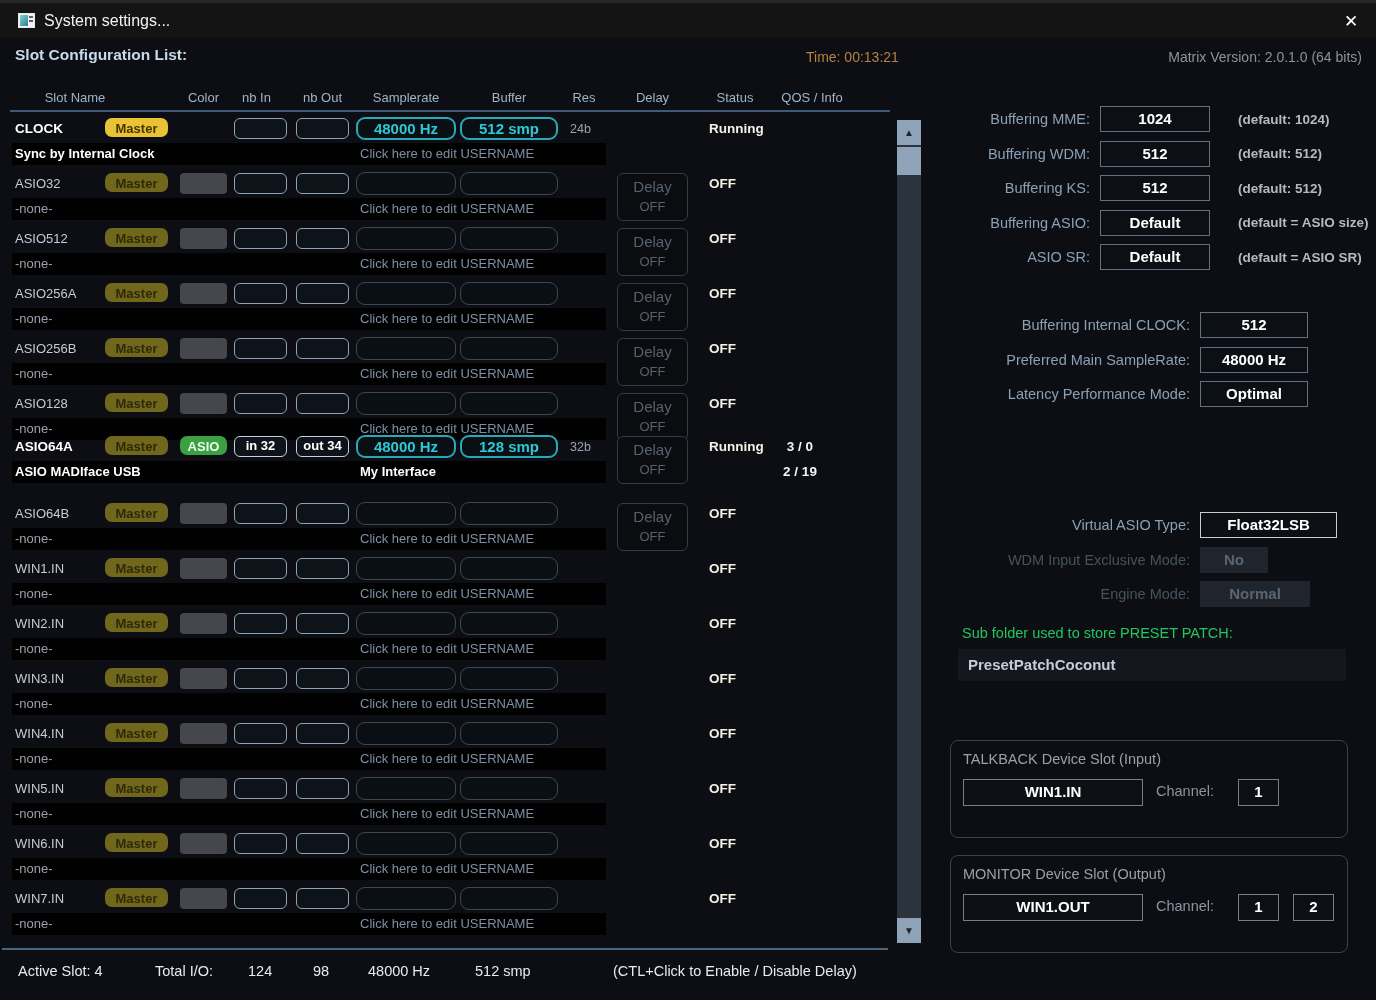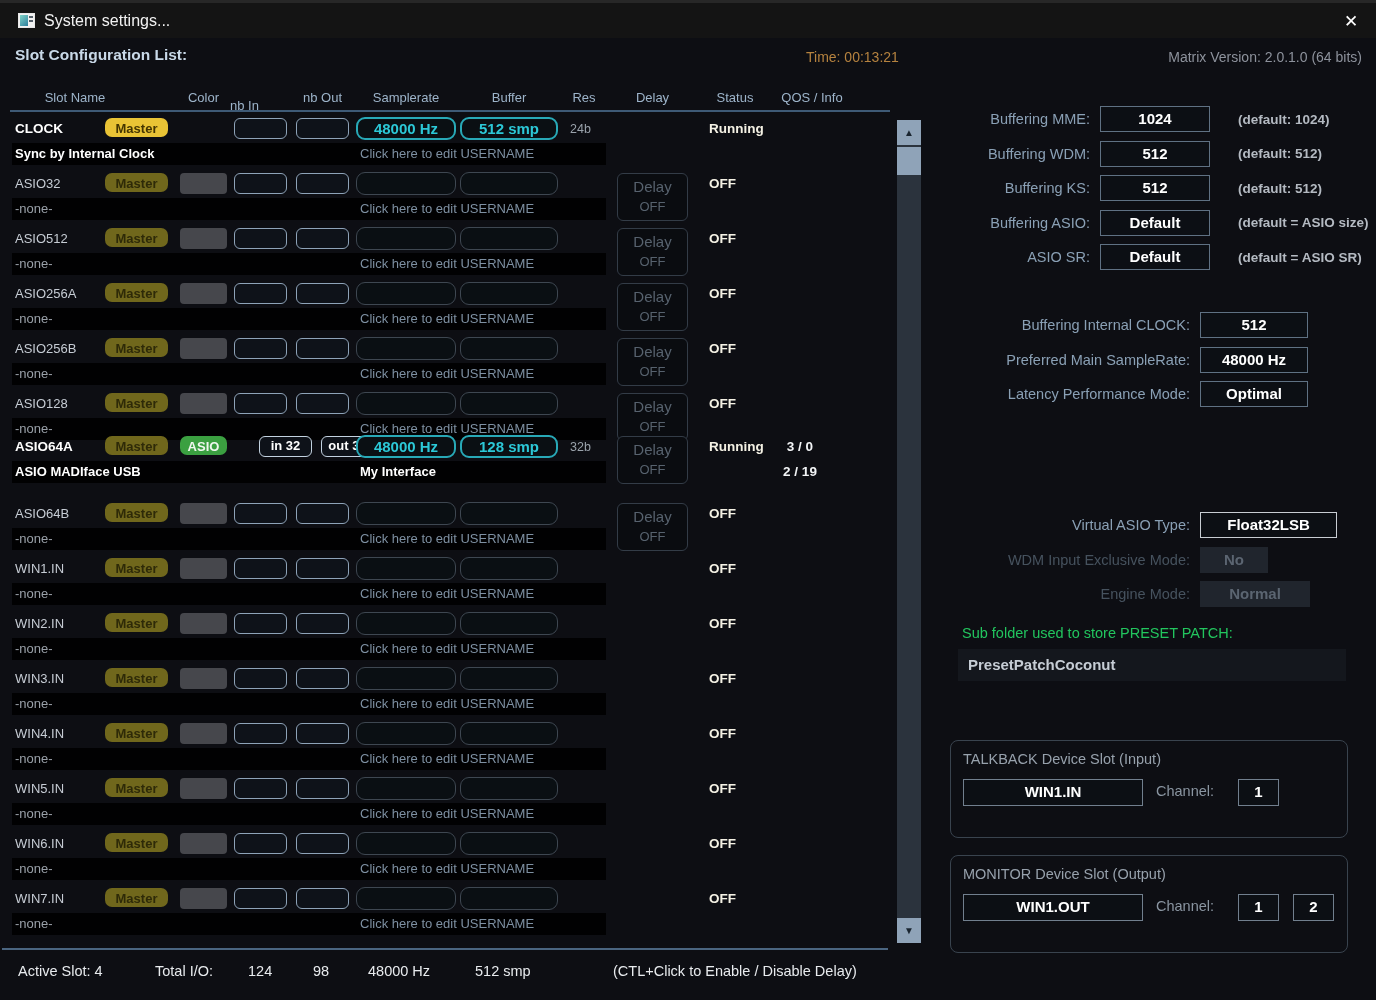--- a/index.html
+++ b/index.html
@@ -31,21 +31,21 @@
   .slot-name.on{font-weight:bold;color:#ffffff;font-size:13.5px;}
   .badge{position:absolute;top:1px;height:19px;line-height:21px;text-align:center;font-weight:bold;font-size:13px;border-radius:7px;box-sizing:border-box;}
   .master{left:105px;width:63px;background:#e9c335;color:#443501;}
   .master.dim{background:#70671c;color:#2e2a08;}
   .asio{left:180px;width:47px;background:#3ba041;color:#eef7ee;}
   .swatch{position:absolute;left:180px;top:1px;width:47px;height:21px;background:#46474c;border-radius:4px;}
   .nbbox{position:absolute;top:1px;width:53px;height:21px;border:1.5px solid #8ea3b8;border-radius:6px;background:#0e1219;box-sizing:border-box;
          text-align:center;line-height:18px;font-size:13px;font-weight:bold;color:#ffffff;}
   .nbin{left:234px;}
   .nbout{left:296px;}
-  .nbbox.filled{border-color:#c3d2e0;margin-left:25px;}
+  .nbbox.filled{border-color:#c3d2e0;}
   .valbox{position:absolute;top:0;height:23px;border:1.5px solid #3e4751;border-radius:9px;background:#0a0f13;box-sizing:border-box;
           text-align:center;line-height:20px;font-size:15px;font-weight:bold;color:#2cc8d7;}
   .valbox.sr{left:356px;width:100px;}
   .valbox.buf{left:460px;width:98px;}
   .valbox.on{border:2px solid #28a9b7;}
   .res{position:absolute;left:570px;top:0;line-height:24px;font-size:12.5px;color:#9aa2ab;}
   .delaybtn{position:absolute;left:617px;top:1px;width:71px;height:48px;border:1.5px solid #333c47;border-radius:6px;background:#0a0c10;box-sizing:border-box;cursor:pointer;}
   .delaybtn .d1{position:absolute;left:0;top:4px;width:100%;text-align:center;font-size:15px;color:#57626e;}
   .delaybtn .d2{position:absolute;left:0;top:25px;width:100%;text-align:center;font-size:13px;color:#57626e;}
   .statustx{position:absolute;left:709px;top:0;line-height:24px;font-size:13.5px;font-weight:bold;color:#f4f1e4;white-space:nowrap;}
@@ -117,21 +117,21 @@
     <span class="close-btn">✕</span>
   </div>
 
   <div class="page-title">Slot Configuration List:</div>
   <div class="time-label">Time: 00:13:21</div>
   <div class="version-label">Matrix Version: 2.0.1.0 (64 bits)</div>
 
   <div id="col-headers">
       <span class="colh la" style="left: 15px; width: 120px;">Slot Name</span>
       <span class="colh" style="left: 180px; width: 47px;">Color</span>
-      <span class="colh" style="left: 216px; width: 57px; margin-top: 8px;">nb In</span>
+      <span class="colh" style="left: 228px; width: 57px;">nb In</span>
       <span class="colh" style="left: 294px; width: 57px;">nb Out</span>
       <span class="colh" style="left: 356px; width: 100px;">Samplerate</span>
       <span class="colh" style="left: 460px; width: 98px;">Buffer</span>
       <span class="colh" style="left: 556px; width: 56px;">Res</span>
       <span class="colh" style="left: 617px; width: 71px;">Delay</span>
       <span class="colh" style="left: 698px; width: 74px;">Status</span>
       <span class="colh" style="left: 768px; width: 88px;">QOS / Info</span>
     </div>
   <div class="hdr-line"></div>
 

